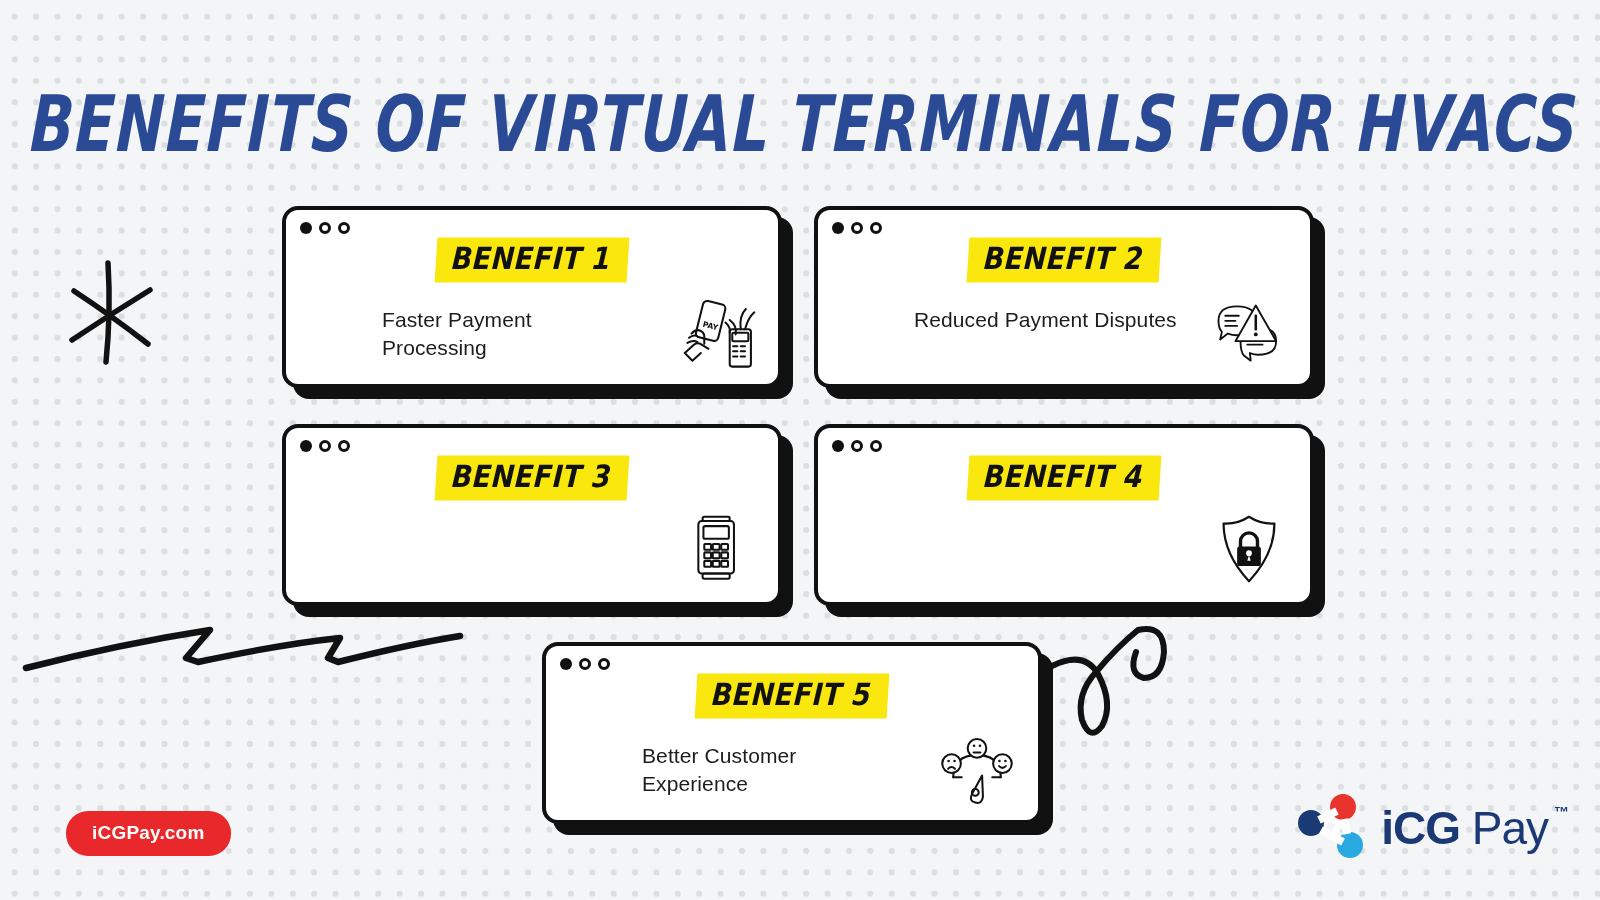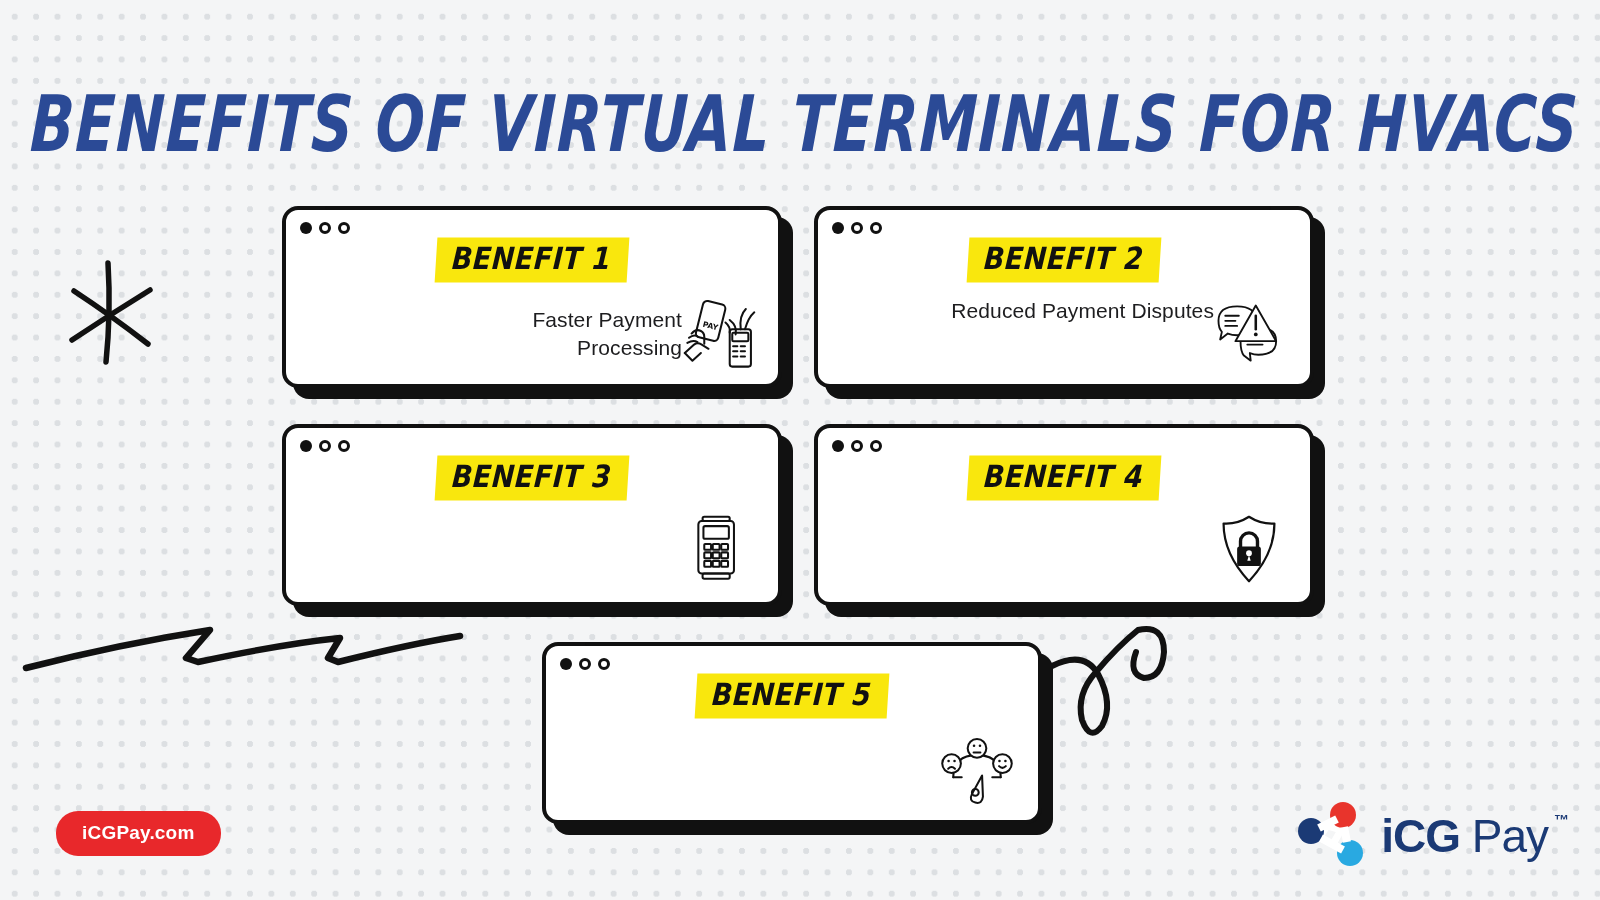--- a/index.html
+++ b/index.html
@@ -91,21 +91,21 @@
     white-space:nowrap;
     line-height:1.12;
   }
 
   .body-text {
     margin-top:26px;
     font-family:"Liberation Sans", sans-serif;
     font-size:21px;
     font-weight:400;
     color:#1d1d1f;
-    text-align:right;
+    text-align:left;
     line-height:1.30;
     letter-spacing:0.1px;
     width:100%;
     padding:0 96px;
     white-space:pre-line;
   }
 
   .card-icon {
     position:absolute;
     right:18px;
@@ -114,45 +114,45 @@
   }
   .card-icon svg { width:100%; height:100%; display:block; }
 
   
   #card-1 { left:282px; top:206px; width:500px; height:182px; }
   #card-2 { left:814px; top:206px; width:500px; height:182px; }
   #card-3 { left:282px; top:424px; width:500px; height:182px; }
   #card-4 { left:814px; top:424px; width:500px; height:182px; }
   #card-5 { left:542px; top:642px; width:500px; height:182px; }
 
-  #card-2 .body-text, #card-4 .body-text { margin-top:17px; }
+  #card-2 .body-text, #card-4 .body-text { margin-top:26px; }
 
   
   .decor { position:absolute; }
   #decor-asterisk { left:58px;  top:258px; width:106px; height:110px; }
   #decor-zigzag   { left:20px;  top:596px; width:470px; height:96px; }
   #decor-loops    { left:1040px; top:608px; width:140px; height:132px; }
 
   
   #site-badge {
     position:absolute;
-    left:56px; bottom:44px;
+    left:66px; bottom:44px;
     background:#e8282b;
     color:#ffffff;
     font-family:"Liberation Sans", sans-serif;
     font-weight:bold;
     font-size:19px;
     letter-spacing:0.2px;
     padding:11px 26px 12px 26px;
     border-radius:22px;
   }
 
   #brand-logo {
     position:absolute;
-    right:52px; bottom:28px;
+    right:52px; bottom:36px;
     display:flex;
     align-items:center;
     gap:0;
   }
   #brand-mark { width:84px; height:72px; }
   #brand-wordmark {
     font-family:"Liberation Sans", sans-serif;
     font-size:46px;
     font-weight:bold;
     color:#1b3a75;
@@ -306,20 +306,22 @@
 </div>
 
 <div class="card" id="card-5">
   <div class="dots">
     <span class="dot filled"></span>
     <span class="dot ring"></span>
     <span class="dot ring"></span>
   </div>
   <div class="card-inner">
     <span class="badge">BENEFIT 5</span>
+    <div class="body-text">Better Customer
+Experience</div>
   </div>
   <div class="card-icon">
     <svg viewBox="0 0 100 92" fill="none" stroke="#111111" stroke-width="2.4" stroke-linecap="round" stroke-linejoin="round">
 
       <path d="M22 58 q0 -26 28 -26 q28 0 28 26"></path>
       <path d="M22 58 h10 M68 58 h10"></path>
 
       <circle cx="20" cy="42" r="11" fill="#ffffff"></circle>
       <circle cx="16.5" cy="39" r="1.5" fill="#111111" stroke="none"></circle>
       <circle cx="23.5" cy="39" r="1.5" fill="#111111" stroke="none"></circle>

